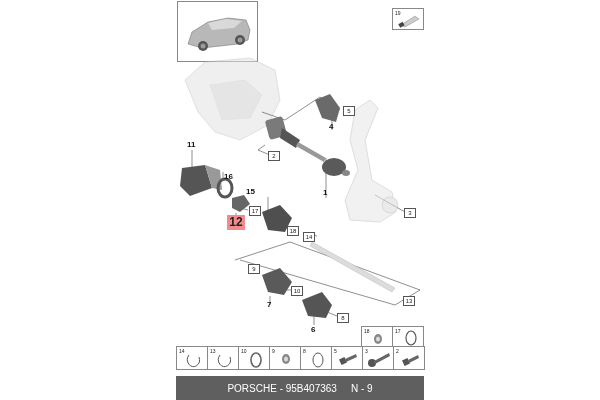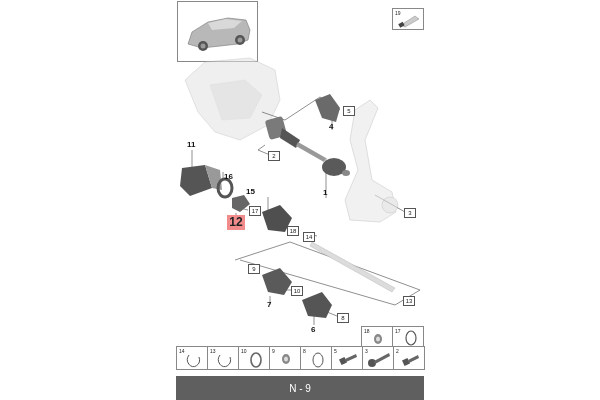--- a/index.html
+++ b/index.html
@@ -177,14 +177,15 @@
 </div>
 <div class="thumb" style="left:393px;top:346px;width:30px;height:22px;">
   <span class="thumb-num">2</span>
   <svg width="30" height="22">
       <rect x="9" y="12" width="6" height="6" fill="#555" transform="rotate(-25 12 15)"></rect>
       <path d="M14 13 L24 8 L25 11 L15 16 Z" fill="#666"></path>
     </svg>
 </div>
 
 <div class="footer">
+  <span>PORSCHE - 95B407363</span>
   <span>N - 9</span>
 </div>
 
 </body></html>

